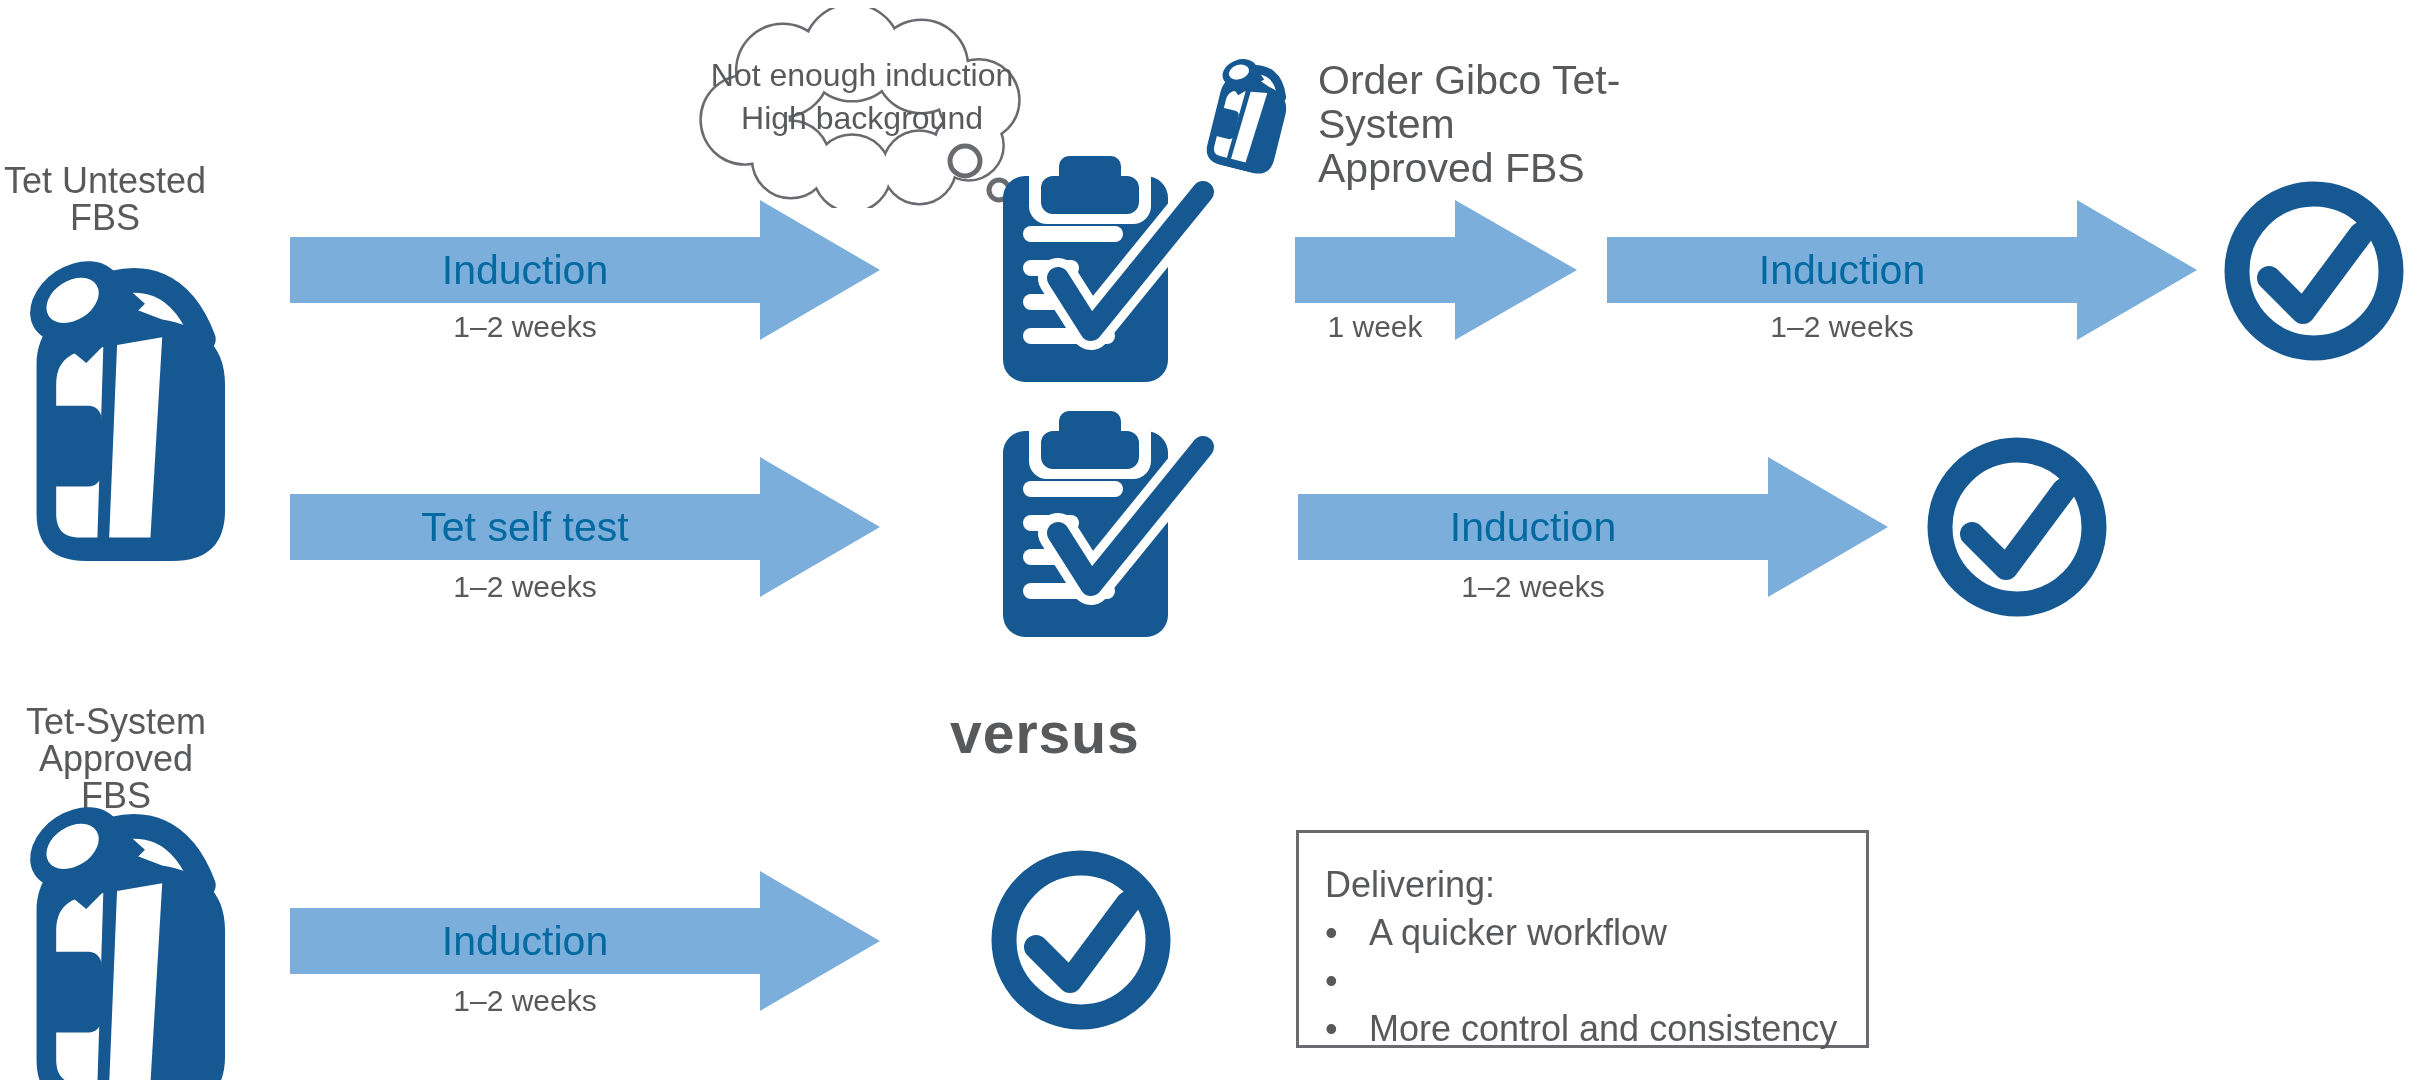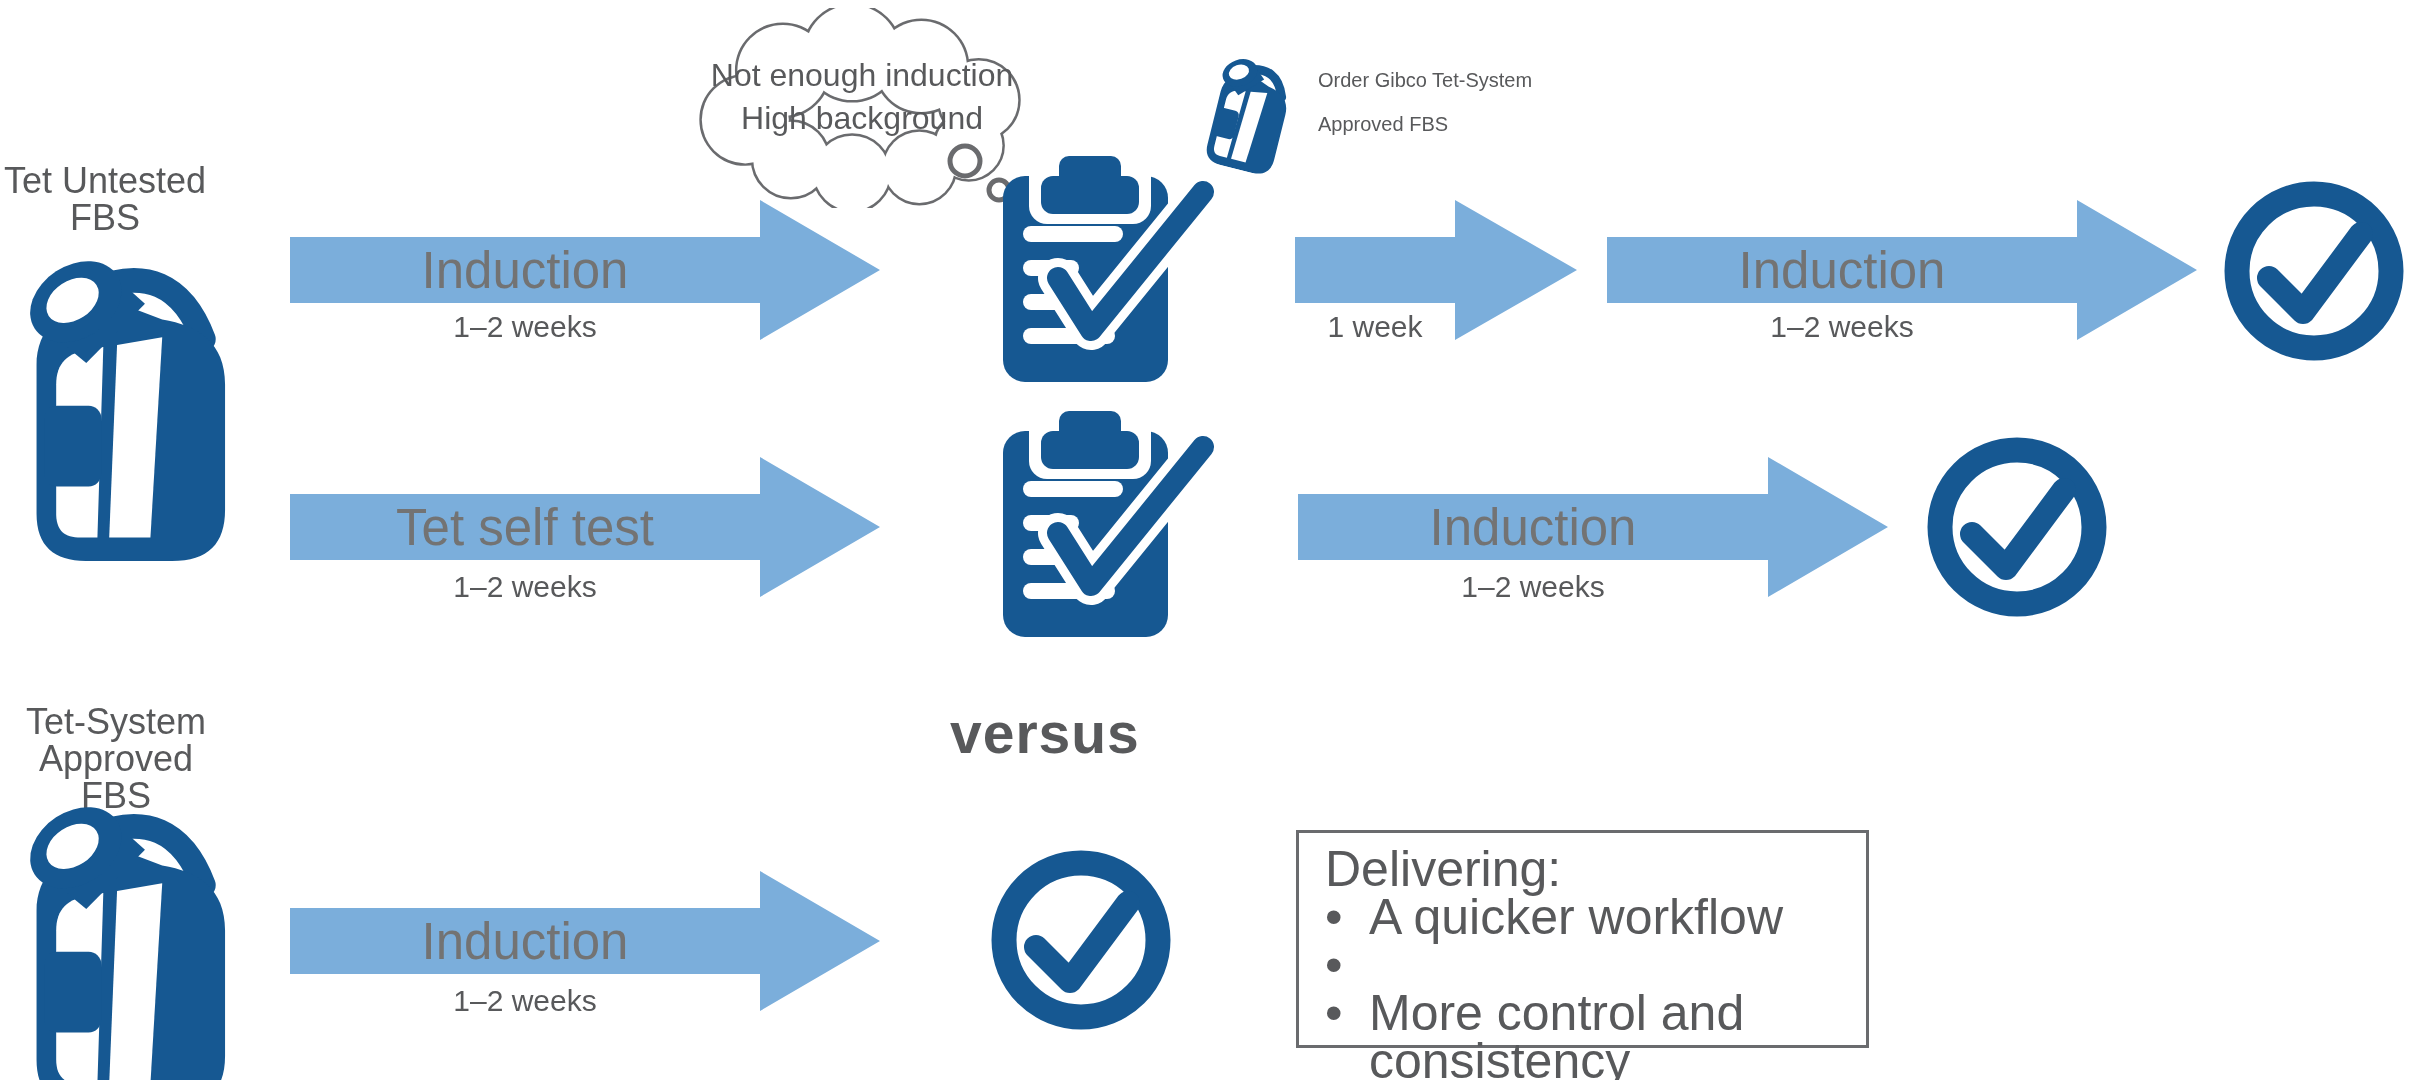--- a/index.html
+++ b/index.html
@@ -10,37 +10,37 @@
   }
   html,body{margin:0;padding:0;background:#ffffff;}
   .canvas{
     position:relative;width:2411px;height:1080px;overflow:hidden;background:#ffffff;
     font-family:"Liberation Sans","DejaVu Sans",sans-serif;
   }
   .abs{position:absolute;}
   .src-label{color:var(--gray-text);font-size:36px;line-height:37px;text-align:center;}
   .arrow-label{
     display:flex;align-items:center;justify-content:center;
-    color:#737373;font-size:51px;font-weight:500;white-space:nowrap;
+    color:#0369a1;font-size:41px;font-weight:500;white-space:nowrap;
   }
   .duration{
     color:var(--gray-text);font-size:30px;text-align:center;white-space:nowrap;
   }
   .cloud-text{
     color:var(--gray-text);font-size:32px;line-height:43px;text-align:center;
   }
   .order-note{
-    color:var(--gray-text);font-size:20px;line-height:44px;text-align:left;
+    color:var(--gray-text);font-size:41px;line-height:44px;text-align:left;
   }
   .versus{
     color:var(--gray-text);font-size:57px;font-weight:700;letter-spacing:1px;white-space:nowrap;
   }
   .benefits-box{
     box-sizing:border-box;border:3px solid var(--cloud-outline);
-    padding:12px 24px 0 26px;color:var(--gray-text);font-size:50px;line-height:48px;
+    padding:28px 24px 0 26px;color:var(--gray-text);font-size:36px;line-height:48px;
   }
   .benefit-item{display:flex;}
   .benefit-bullet{width:44px;flex:0 0 44px;}
   svg{display:block;}
 </style>
 </head>
 <body>
 
 <svg width="0" height="0" style="position:absolute">
   <defs>

